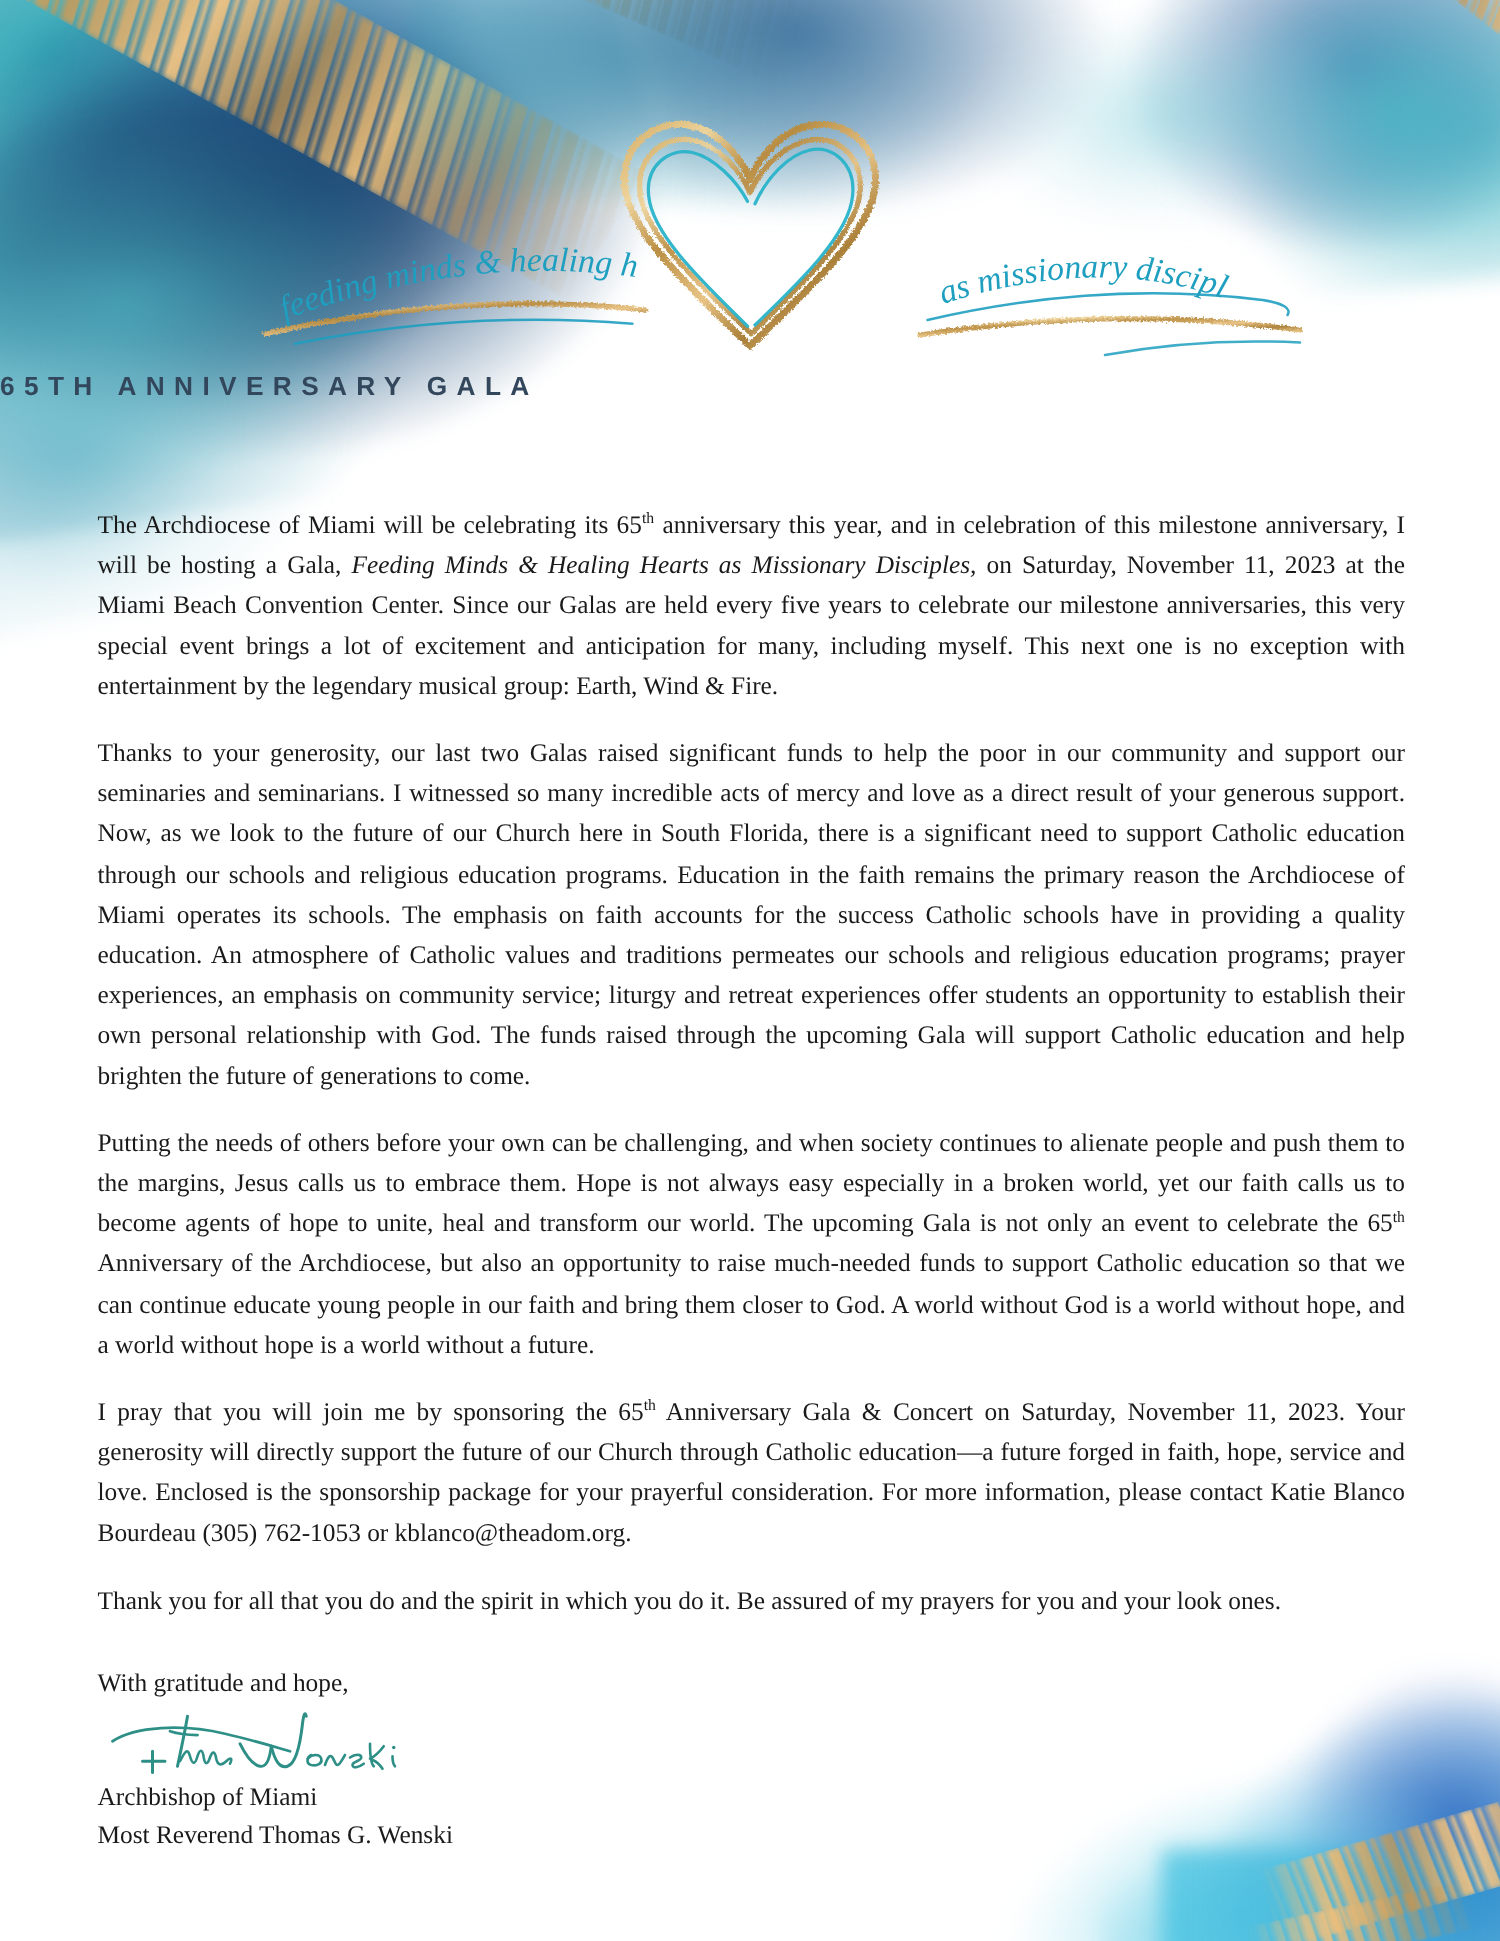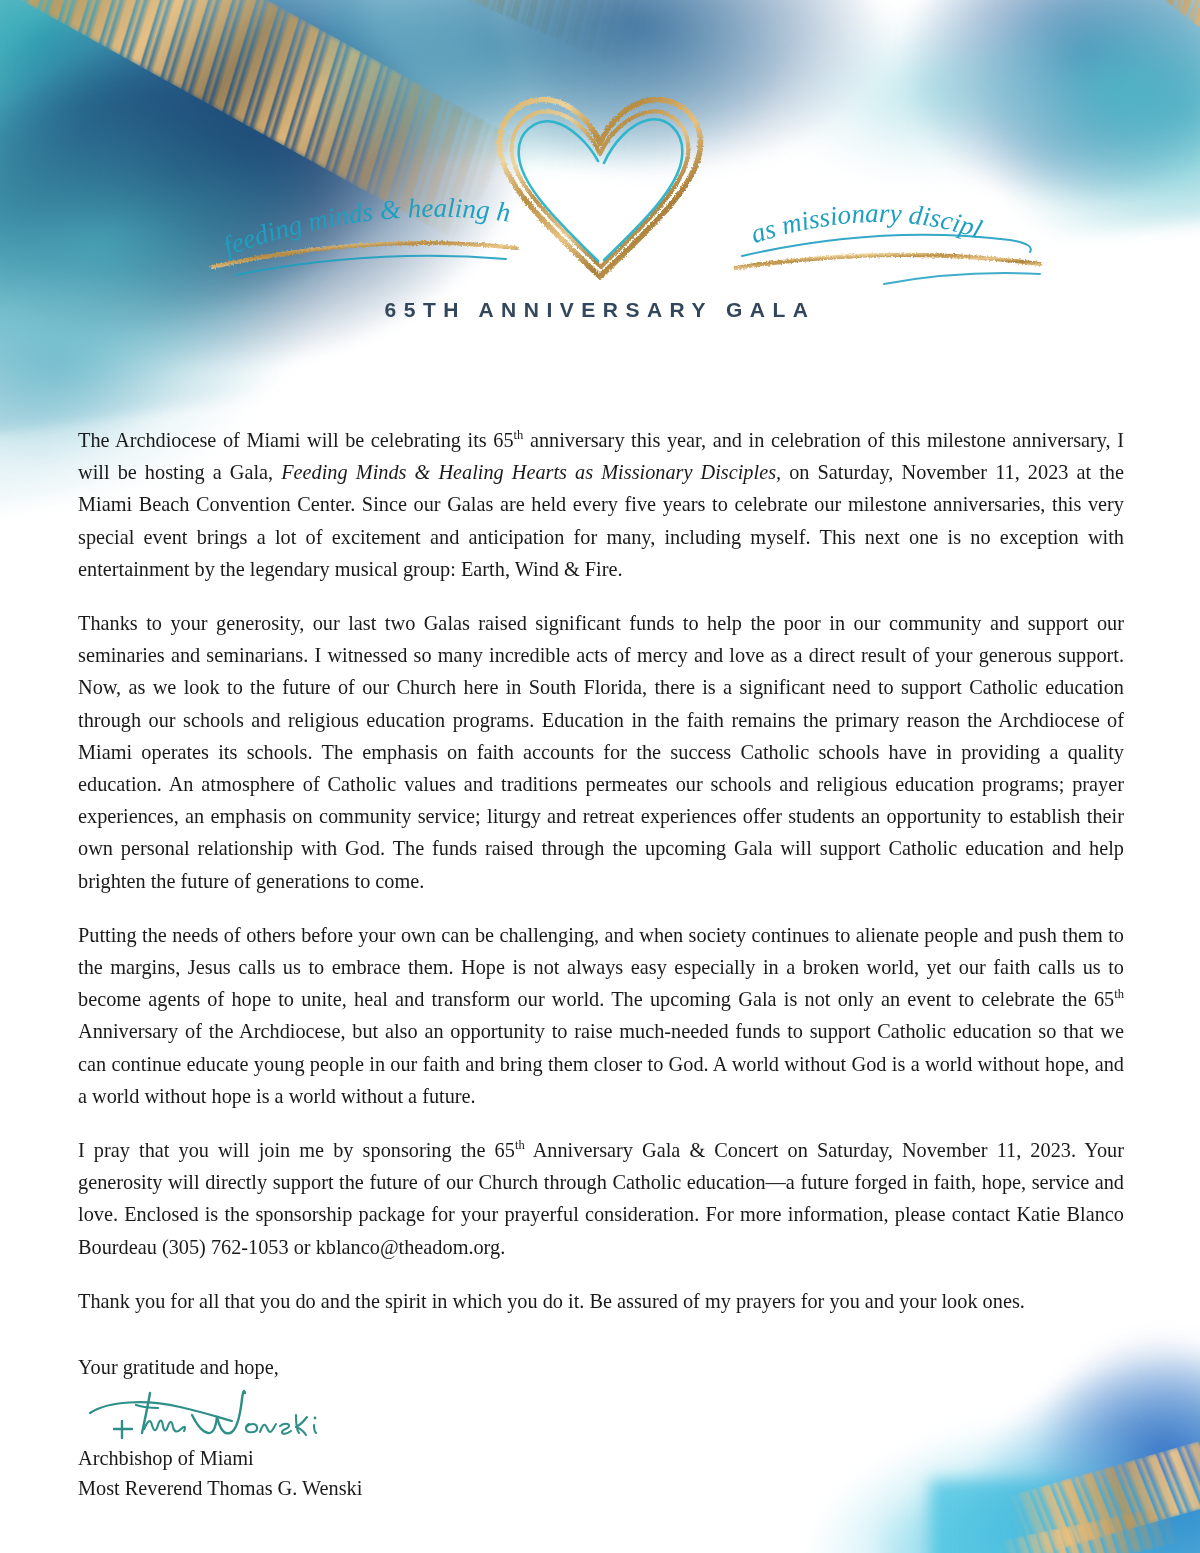--- a/index.html
+++ b/index.html
@@ -211,33 +211,32 @@
   .logo-block {
     position: absolute;
     left: 0; top: 62px;
     width: 1200px; height: 280px;
   }
   .logo-svg { display: block; width: 1200px; height: 230px; }
   .gala-title {
     position: absolute;
     left: 0; top: 236px;
     width: 1200px;
-    text-align: center;
     font-family: "Liberation Sans", "DejaVu Sans", sans-serif;
     font-size: 21px;
     font-weight: 600;
     letter-spacing: 7.5px;
     color: #33475c;
   }
 
   
   .letter {
     position: absolute;
     left: 78px;
-    top: 424px;
+    top: 404px;
     width: 1046px;
   }
   .letter p {
     margin: 0 0 22px 0;
     font-size: 20.3px;
     line-height: 32.2px;
     text-align: justify;
     color: #1a1a1a;
   }
   .letter p:last-child { margin-bottom: 0; }
@@ -381,21 +380,21 @@
     </p>
 
     <p>
       <span>I pray that you will join me by sponsoring the 65</span><sup>th</sup><span> Anniversary Gala &amp; Concert on Saturday, November 11, 2023.  Your generosity will directly support the future of our Church through Catholic education—a future forged in faith, hope, service and love.  Enclosed is the sponsorship package for your prayerful consideration. For more information, please contact Katie Blanco Bourdeau (305) 762-1053 or kblanco@theadom.org.</span>
     </p>
 
     <p>
       <span>Thank you for all that you do and the spirit in which you do it. Be assured of my prayers for you and your look ones.</span>
     </p>
 
-    <div class="signoff">Your gratitude and hope,</div>
+    <div class="signoff">With gratitude and hope,</div>
 
     <div class="sig-wrap">
       <svg class="sig-svg" viewBox="0 0 320 58" xmlns="http://www.w3.org/2000/svg">
         <g fill="none" stroke="#2e8f87" stroke-linecap="round" stroke-linejoin="round">
 
           <path d="M 6,28 C 24,16 62,14 96,22 C 118,27 134,32 148,36" stroke-width="2.2"></path>
 
           <path d="M 30,44 L 48,44 M 38,36 L 38,53" stroke-width="2.4"></path>
 
           <path d="M 52,20 C 58,22 66,23 74,23" stroke-width="2.2"></path>

